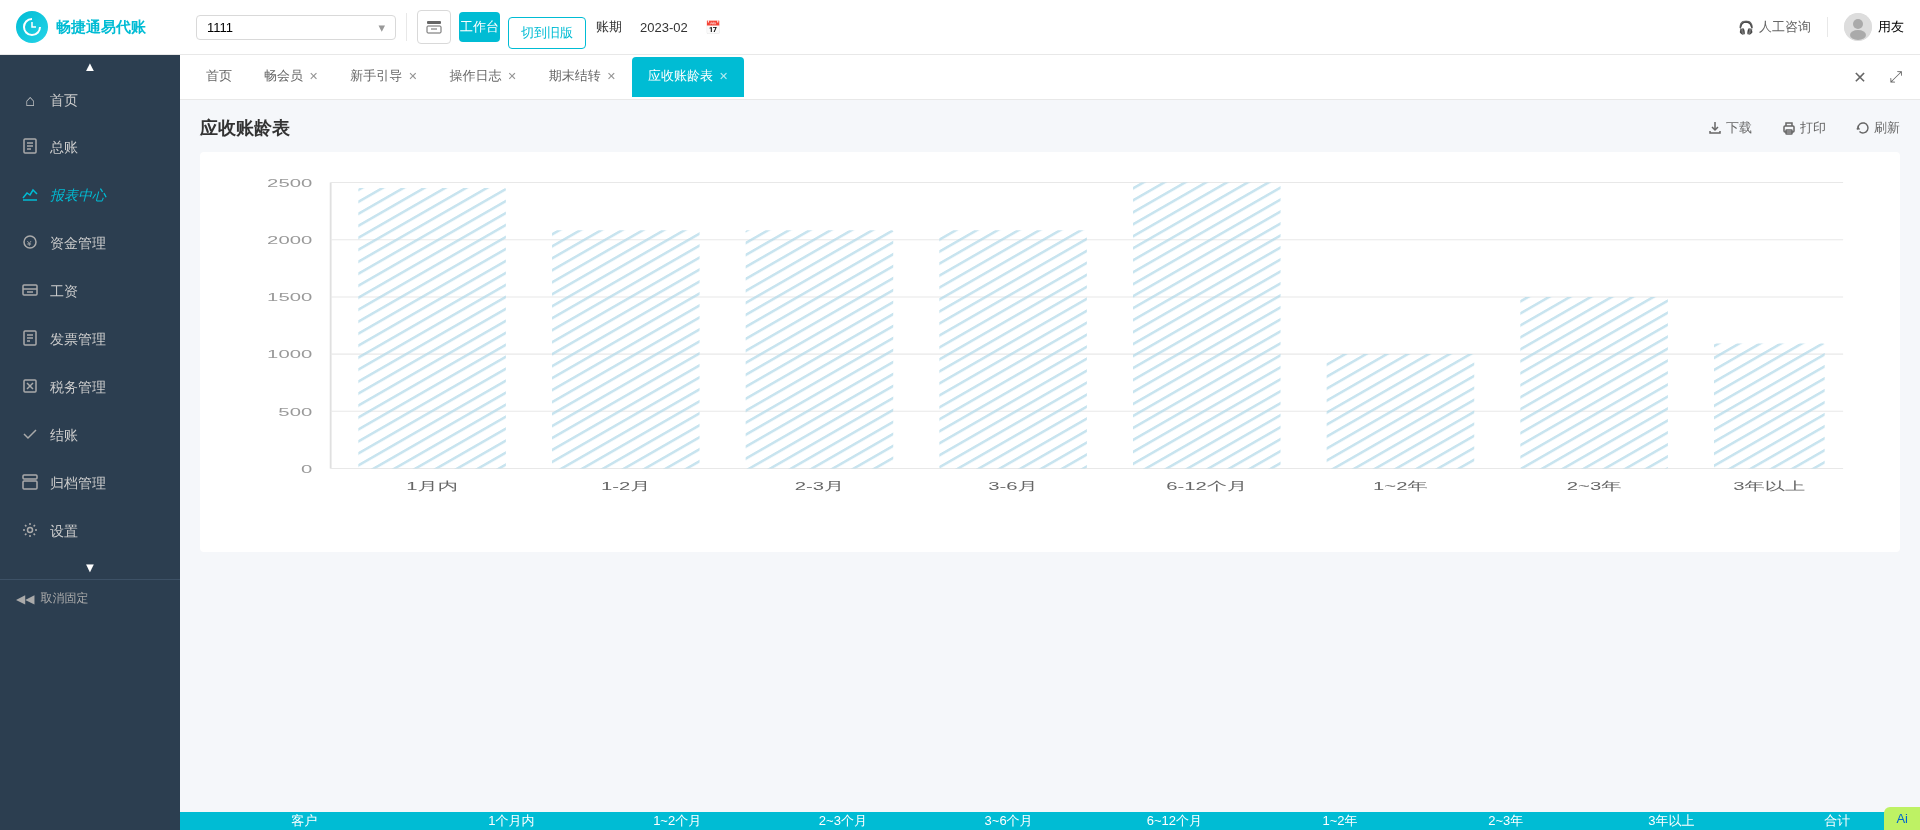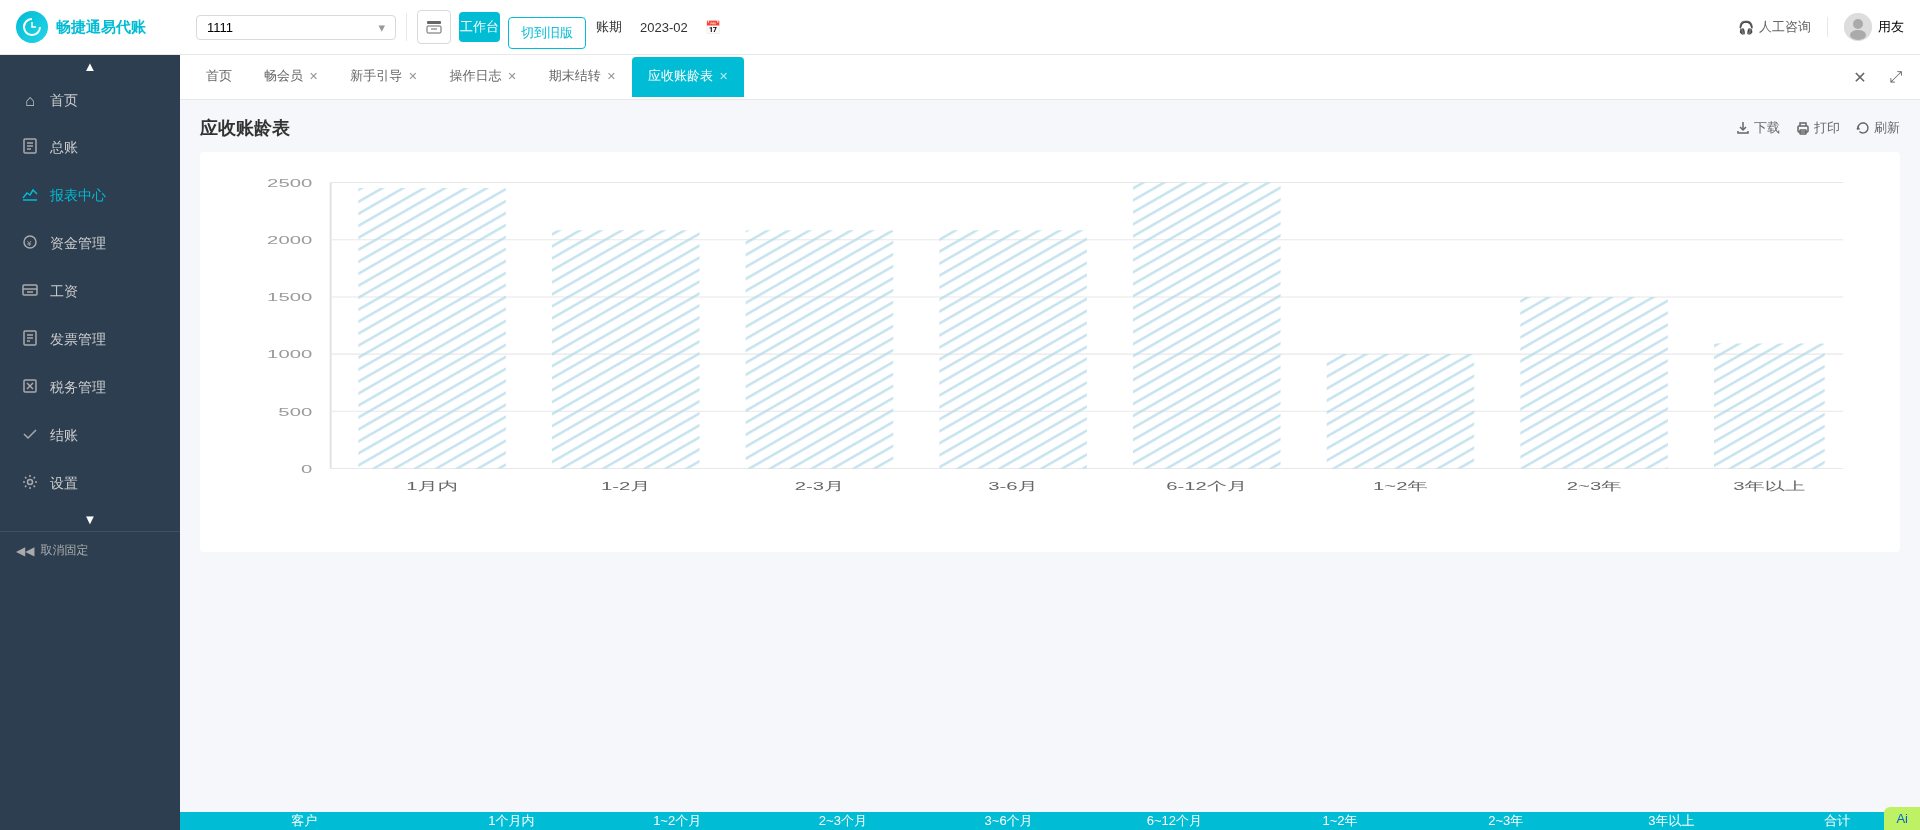--- a/index.html
+++ b/index.html
@@ -77,21 +77,21 @@
     .sidebar {
       width: 180px; background: #2c3e50; color: #fff;
       display: flex; flex-direction: column;
       flex-shrink: 0; overflow-y: auto;
     }
     .sidebar-item {
       display: flex; align-items: center; gap: 10px;
       padding: 14px 20px; cursor: pointer; color: #ccc;
       font-size: 14px; transition: background 0.2s;
     }
-    .sidebar-item.active { color: #00bcd4; }
+    .sidebar-item.active { color: #00bcd4; font-style: italic; }
     .sidebar-item-icon { font-size: 16px; width: 20px; text-align: center; }
     .sidebar-scroll-btn {
       display: flex; align-items: center; justify-content: center;
       padding: 4px 0; background: #2c3e50; cursor: pointer;
     }
     .sidebar-cancel-fixed {
       display: flex; align-items: center; gap: 6px;
       padding: 10px 16px; cursor: pointer; color: #aaa; font-size: 12px;
       border-top: 1px solid #3d5166;
     }
@@ -130,21 +130,21 @@
     
     .page-content {
       flex: 1; overflow: auto; padding: 16px 20px;
     }
 
     .page-header {
       display: flex; align-items: center; justify-content: space-between;
       margin-bottom: 12px;
     }
     .page-title { font-size: 18px; font-weight: bold; color: #333; }
-    .page-actions { display: flex; gap: 16px; align-items: center; }
+    .page-actions { display: flex; gap: 30px; align-items: center; }
     .page-action-btn {
       display: flex; align-items: center; gap: 4px;
       color: #666; cursor: pointer; font-size: 13px; background: none; border: none;
     }
 
     
     .chart-container {
       background: #fff; border-radius: 4px; padding: 20px;
       margin-bottom: 10px;
     }
@@ -294,20 +294,29 @@
       </span>
       <span>税务管理</span>
     </div>
     <div class="sidebar-item">
       <span class="sidebar-item-icon">
         <svg width="16" height="16" viewBox="0 0 16 16" fill="none" stroke="#aaa" stroke-width="1.5">
           <polyline points="2,8 6,12 14,4"></polyline>
         </svg>
       </span>
       <span>结账</span>
+    </div>
+    <div class="sidebar-item">
+      <span class="sidebar-item-icon">
+        <svg width="16" height="16" viewBox="0 0 16 16" fill="none" stroke="#aaa" stroke-width="1.5">
+          <rect x="1" y="1" width="14" height="4" rx="1"></rect>
+          <rect x="1" y="7" width="14" height="8" rx="1"></rect>
+        </svg>
+      </span>
+      <span>归档管理</span>
     </div>
     <div class="sidebar-item">
       <span class="sidebar-item-icon">
         <svg width="16" height="16" viewBox="0 0 16 16" fill="none" stroke="#aaa" stroke-width="1.5">
           <circle cx="8" cy="8" r="2.5"></circle>
           <path d="M8 1 v2 M8 13 v2 M1 8 h2 M13 8 h2 M3 3 l1.4 1.4 M11.6 11.6 l1.4 1.4 M3 13 l1.4-1.4 M11.6 4.4 l1.4-1.4"></path>
         </svg>
       </span>
       <span>设置</span>
     </div>

